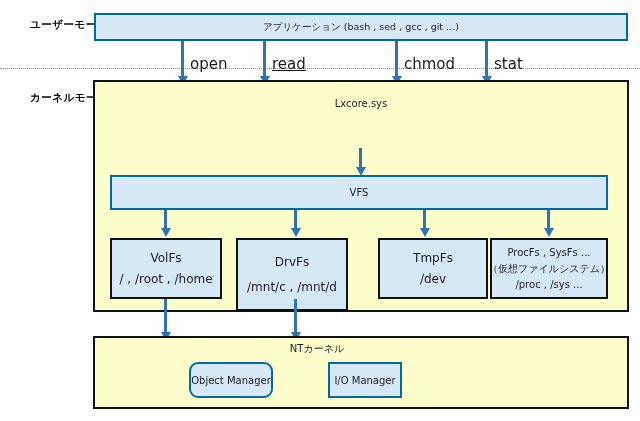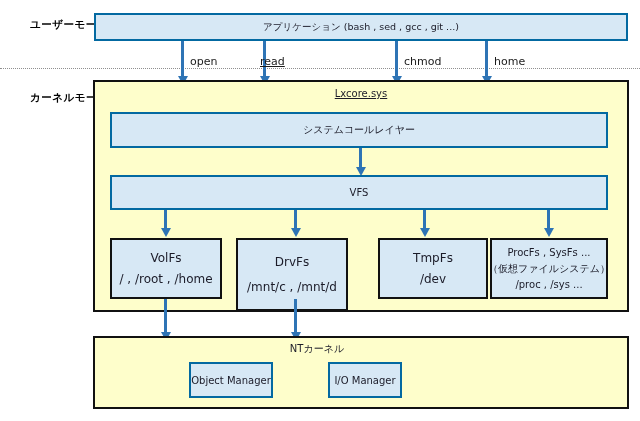--- a/index.html
+++ b/index.html
@@ -17,21 +17,21 @@
   .yellow-box{background:#fefecb;border:2px solid #111;}
   .box-text{font-size:10px;color:#1b1b28;}
   .dashed-line{border-top:1px dotted #8f8f8f;height:0;}
   .arrow-v{display:flex;flex-direction:column;align-items:center;}
   .arrow-shaft{width:3px;background:#2e74b5;flex:1 1 auto;}
   .arrow-head{
     width:0;height:0;flex:0 0 auto;
     border-left:5.5px solid transparent;border-right:5.5px solid transparent;
     border-top:9px solid #2e74b5;
   }
-  .syscall-label{font-size:11px;color:#1a1a1a;white-space:nowrap;}
+  .syscall-label{font-size:15px;color:#1a1a1a;white-space:nowrap;}
   .section-title{font-size:10px;text-align:center;color:#1b1b28;}
   .fs-box{
     background:#d7e8f5;border:2px solid #111;
     display:flex;flex-direction:column;align-items:center;justify-content:space-evenly;
     text-align:center;padding:3px 1px;
   }
   .fs-box .line{font-size:12px;white-space:nowrap;}
   .fs-box.small .line{font-size:10px;line-height:13px;}
 </style>
 </head>
@@ -58,32 +58,29 @@
   <div class="abs arrow-v" style="left:391px;top:41px;height:44px;width:11px;">
     <div class="arrow-shaft"></div>
     <div class="arrow-head"></div>
   </div>
   <div class="abs arrow-v" style="left:481px;top:41px;height:44px;width:11px;">
     <div class="arrow-shaft"></div>
     <div class="arrow-head"></div>
   </div>
 
   <div class="abs syscall-label" style="left:190px;top:55px;">open</div>
-  <div class="abs syscall-label" style="left:260px;top:55px;text-decoration:underline;">read</div>
+  <div class="abs syscall-label" style="left:272px;top:55px;text-decoration:underline;">read</div>
   <div class="abs syscall-label" style="left:404px;top:55px;">chmod</div>
-  <div class="abs syscall-label" style="left:494px;top:55px;">home</div>
+  <div class="abs syscall-label" style="left:494px;top:55px;">stat</div>
 
   <div class="abs mode-label" style="left:30px;top:91px;">カーネルモード</div>
 
   <div class="abs yellow-box" style="left:93px;top:80px;width:536px;height:232px;"></div>
-  <div class="abs section-title" style="left:93px;top:88px;width:536px;text-decoration:underline;">Lxcore.sys</div>
+  <div class="abs section-title" style="left:93px;top:98px;width:536px;">Lxcore.sys</div>
 
-  <div class="abs blue-box" style="left:110px;top:112px;width:498px;height:36px;">
-    <span class="box-text">システムコールレイヤー</span>
-  </div>
 
   <div class="abs arrow-v" style="left:355px;top:148px;height:28px;width:11px;">
     <div class="arrow-shaft"></div>
     <div class="arrow-head"></div>
   </div>
 
   <div class="abs blue-box" style="left:110px;top:175px;width:498px;height:35px;">
     <span class="box-text">VFS</span>
   </div>
 
@@ -127,20 +124,20 @@
     <div class="arrow-head"></div>
   </div>
   <div class="abs arrow-v" style="left:290px;top:299px;height:42px;width:11px;">
     <div class="arrow-shaft"></div>
     <div class="arrow-head"></div>
   </div>
 
   <div class="abs yellow-box" style="left:93px;top:336px;width:536px;height:73px;"></div>
   <div class="abs section-title" style="left:93px;top:342px;width:448px;">NTカーネル</div>
 
-  <div class="abs blue-box" style="left:189px;top:362px;width:84px;height:36px;">
+  <div class="abs blue-box" style="left:189px;top:362px;width:84px;height:36px;border-radius:9px;">
     <span class="box-text">Object Manager</span>
   </div>
   <div class="abs blue-box" style="left:328px;top:362px;width:74px;height:36px;">
     <span class="box-text">I/O Manager</span>
   </div>
 
 </div>
 
 </body></html>

